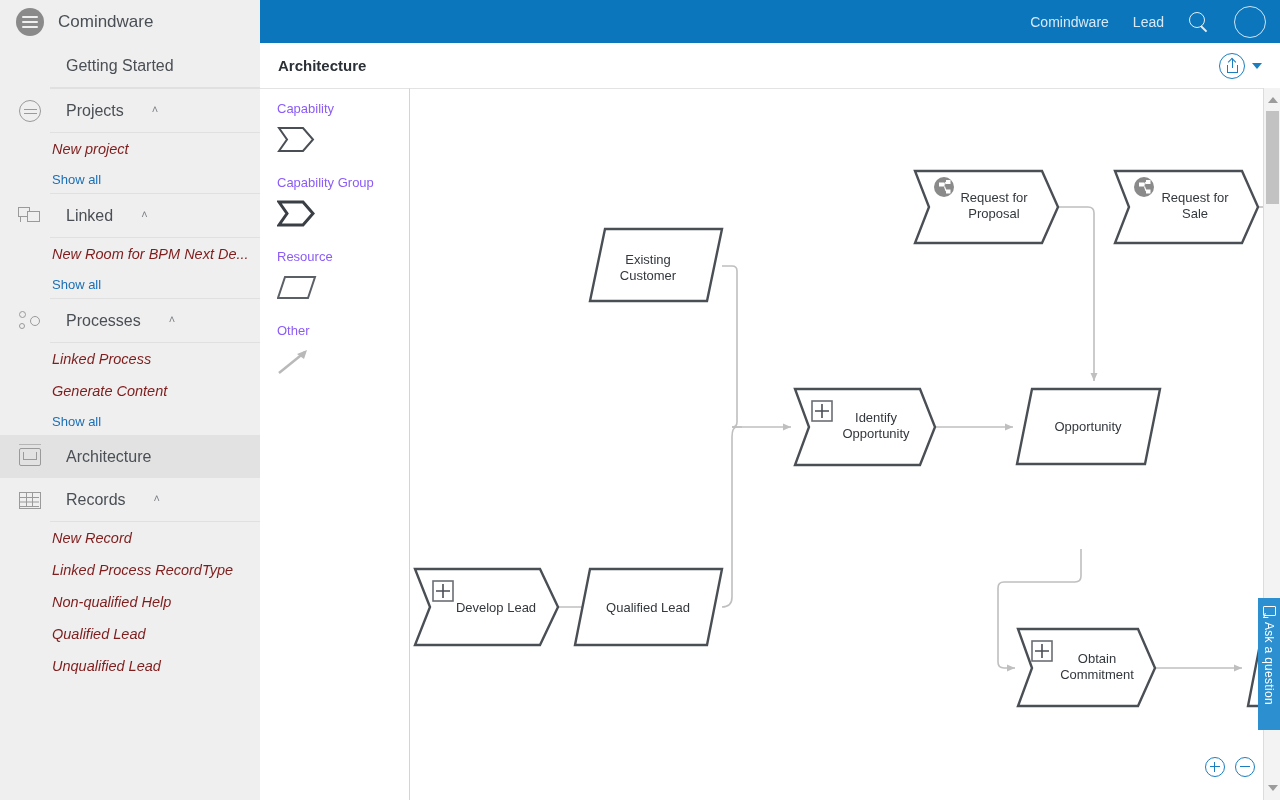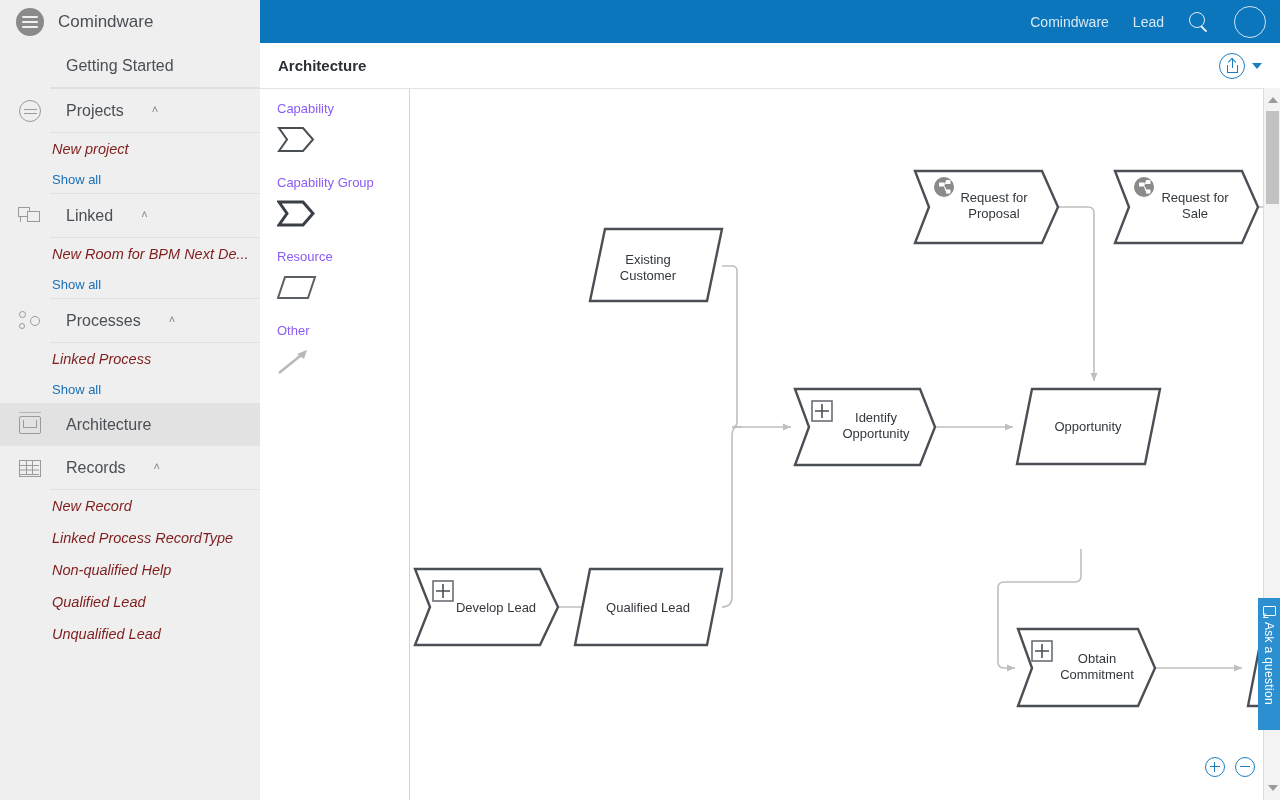--- a/index.html
+++ b/index.html
@@ -255,20 +255,23 @@
           <span class="c3"></span>
         </span>
     </div>
     <div class="lbl">Processes</div>
     <span class="caret-up">˄</span>
   </div>
   <div class="divider"></div>
   <div class="nav-item sub">
     <div class="lbl">Linked Process</div>
   </div>
+  <div class="nav-item sub">
+    <div class="lbl">Generate Content</div>
+  </div>
   <div class="nav-item showall">
     <div class="lbl">Show all</div>
   </div>
 
   <div class="nav-item active">
     <div class="ico">
         <span class="ic-inbox"></span>
       </div>
     <div class="lbl">Architecture</div>
   </div>

